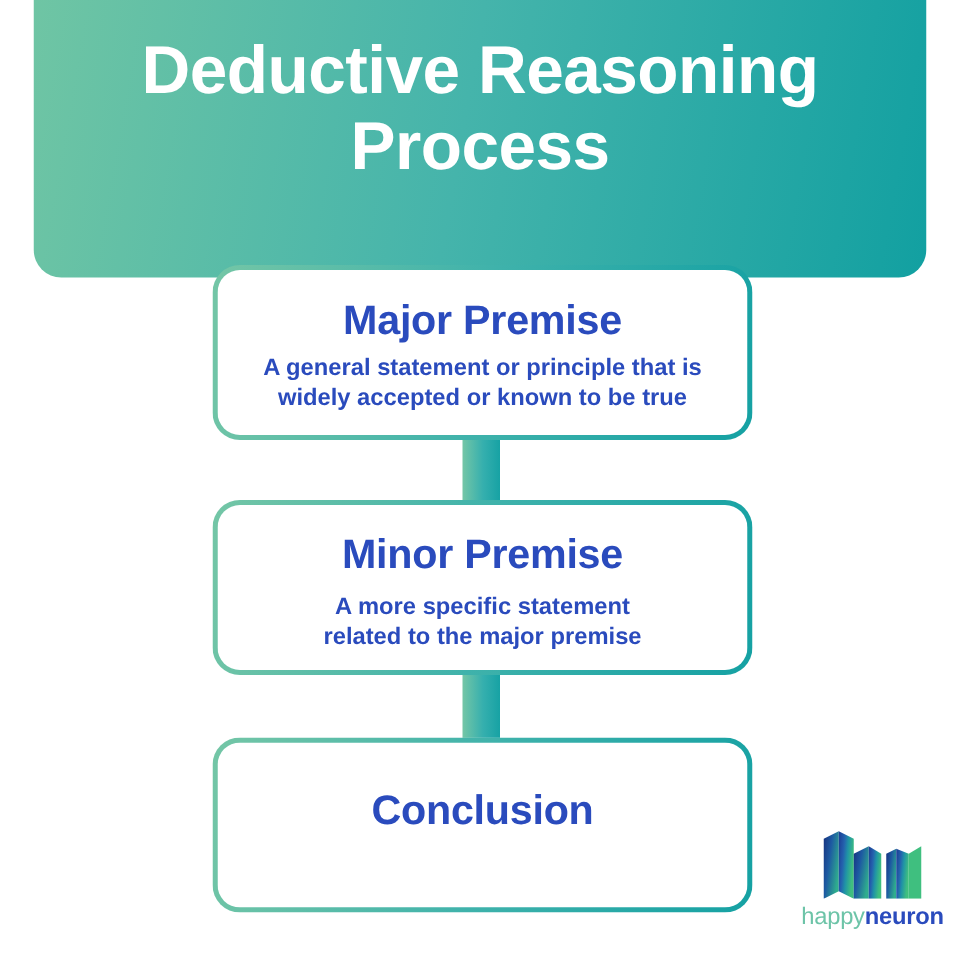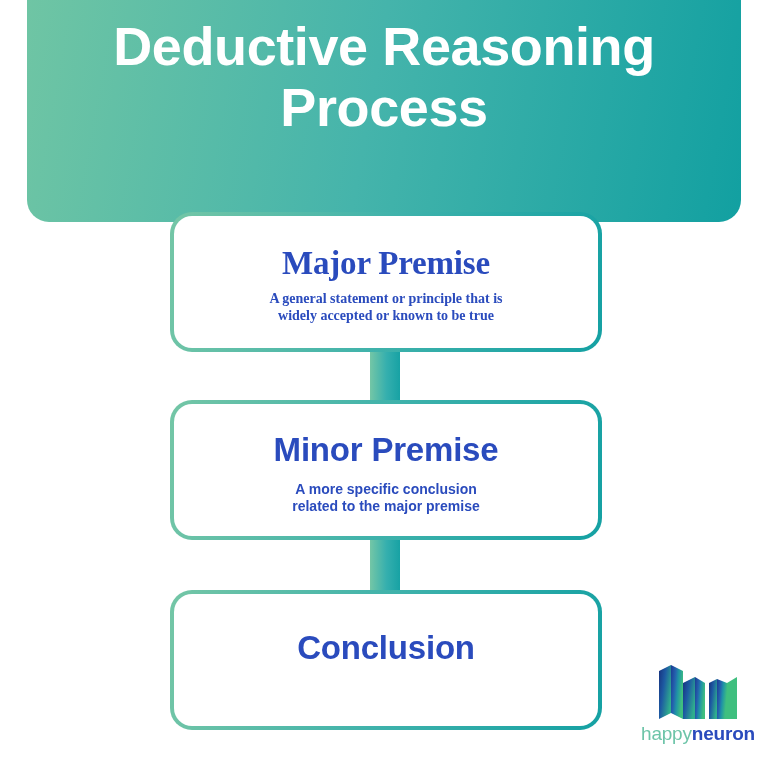--- a/index.html
+++ b/index.html
@@ -27,21 +27,21 @@
     left: 27px;
     top: 0;
     width: 714px;
     height: 222px;
     background: linear-gradient(100deg, #6fc5a4 0%, #45b4ab 48%, #12a0a1 100%);
     border-radius: 0 0 22px 22px;
     box-sizing: border-box;
     display: flex;
     align-items: flex-start;
     justify-content: center;
-    padding-top: 16px;
+    padding-top: 26px;
   }
   .header-title {
     color: #ffffff;
     font-size: 54px;
     line-height: 1.13;
     font-weight: bold;
     text-align: center;
     letter-spacing: -0.4px;
     max-width: 640px;
     white-space: pre-line;
@@ -80,36 +80,36 @@
       linear-gradient(100deg, #74c6a6 0%, #3fb2ab 50%, #15a1a3 100%);
     background-origin: border-box;
     background-clip: padding-box, border-box;
     z-index: 2;
     display: flex;
     flex-direction: column;
     align-items: center;
     justify-content: center;
     text-align: center;
   }
-  .card-1 { top: 212px; height: 140px; padding: 10px 18px 4px; font-family: Liberation Serif, serif; }
+  .card-1 { top: 212px; height: 140px; padding: 10px 18px 4px; }
   .card-2 { top: 400px; height: 140px; padding: 12px 18px 4px; }
   .card-3 { top: 590px; height: 140px; padding: 2px 18px 16px; }
 
   .card-title {
     color: #2a4bbd;
     font-weight: bold;
     font-size: 33px;
     line-height: 1.12;
     margin-bottom: 8px;
     letter-spacing: -0.2px;
   }
   .card-desc {
     color: #2a4bbd;
     font-weight: bold;
-    font-size: 14px;
+    font-size: 19px;
     line-height: 1.28;
     max-width: 400px;
     white-space: pre-line;
   }
   .card-2 .card-title { margin-bottom: 12px; }
   .card-3 .card-title { margin-bottom: 10px; }
 
   
   .logo {
     position: absolute;
@@ -158,21 +158,21 @@
     <div class="connector connector-2"></div>
 
     <div class="card card-1">
       <div class="card-title">Major Premise</div>
       <div class="card-desc">A general statement or principle that is
 widely accepted or known to be true</div>
     </div>
 
     <div class="card card-2">
       <div class="card-title">Minor Premise</div>
-      <div class="card-desc">A more specific conclusion
+      <div class="card-desc">A more specific statement
 related to the major premise</div>
     </div>
 
     <div class="card card-3">
       <div class="card-title">Conclusion</div>
     </div>
   </div>
 
   <div class="logo">
     <svg class="logo-mark" viewBox="0 0 82 56">

